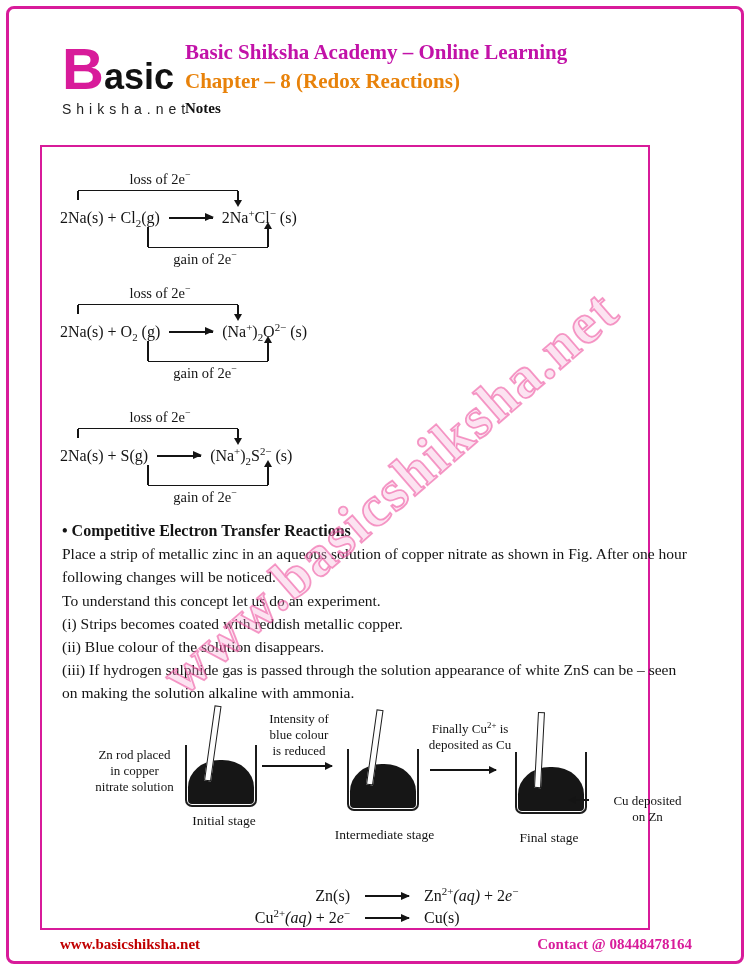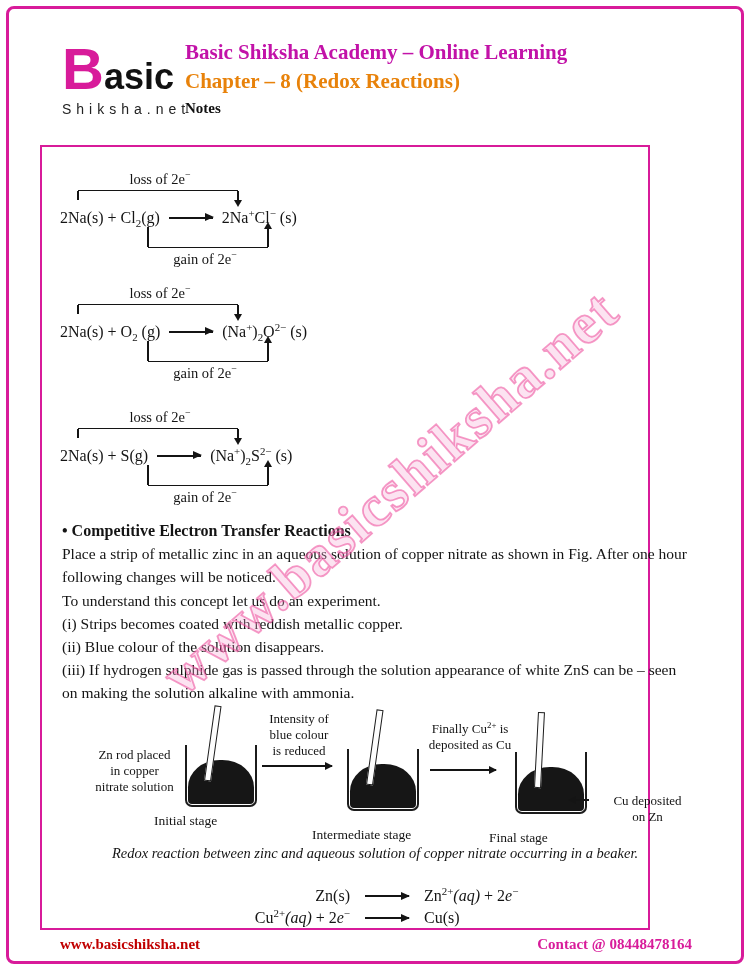--- a/index.html
+++ b/index.html
@@ -68,21 +68,21 @@
   .figure{position:absolute;left:0;top:550px;width:666px;height:170px;font-size:13px;}
   .beaker{position:absolute;width:100px;height:112px;}
   .glass{position:absolute;left:13px;top:40px;width:72px;height:62px;
     border:2px solid #1c1c1c;border-top:none;border-radius:0 0 7px 7px;background:#fff;overflow:hidden;}
   .liquid{position:absolute;left:1px;right:1px;bottom:1px;height:44px;background:#161616;
     border-radius:48% 48% 4px 4px / 62% 62% 4px 4px;}
   .rod{position:absolute;left:32px;top:0;width:7px;height:76px;background:#fdfdfd;
     border:1.5px solid #1c1c1c;transform:rotate(8deg);transform-origin:bottom center;z-index:2;}
   .rod.straight{transform:rotate(3deg);}
   .fig-note{position:absolute;text-align:center;white-space:pre-line;line-height:16px;}
-  .stage{position:absolute;font-size:13.5px;}
+  .stage{position:absolute;text-align:center;font-size:13.5px;}
   .farrow{position:absolute;height:1.7px;background:#141414;}
   .farrow.right::after{content:"";position:absolute;right:-1px;top:-3.4px;width:0;height:0;
     border-left:8px solid #141414;border-top:4px solid transparent;border-bottom:4px solid transparent;}
   .farrow.left::before{content:"";position:absolute;left:-1px;top:-3.4px;width:0;height:0;
     border-right:8px solid #141414;border-top:4px solid transparent;border-bottom:4px solid transparent;}
   .pointer{position:absolute;height:1.5px;background:#141414;transform:rotate(-9deg);}
   .fig-caption{position:absolute;left:0;top:148px;width:100%;text-align:center;
     font-style:italic;font-size:14.5px;}
 
   
@@ -202,21 +202,20 @@
       <div class="glass">
           <div class="liquid"></div>
         </div>
     </div>
     <div class="stage" style="left:447px;top:133px;width:120px;">Final stage</div>
 
     <div class="farrow left" style="left:527px;top:102px;width:20px;"></div>
     <div class="fig-note" style="left:548px;top:96px;width:115px;">Cu deposited
 on Zn</div>
 
-    <div class="fig-caption">Redox reaction between zinc and aqueous solution of copper nitrate occurring in a beaker.</div>
   </div>
 
   <div class="aq">
     <div class="aq-row">
       <span class="aq-left"><span>Zn(s)</span></span>
       <span class="harrow"></span>
       <span class="aq-right"><span>Zn</span><sup>2+</sup><i>(aq)</i><span> + 2</span><i>e</i><sup>−</sup></span>
     </div>
     <div class="aq-row">
       <span class="aq-left"><span>Cu</span><sup>2+</sup><i>(aq)</i><span> + 2</span><i>e</i><sup>−</sup></span>

